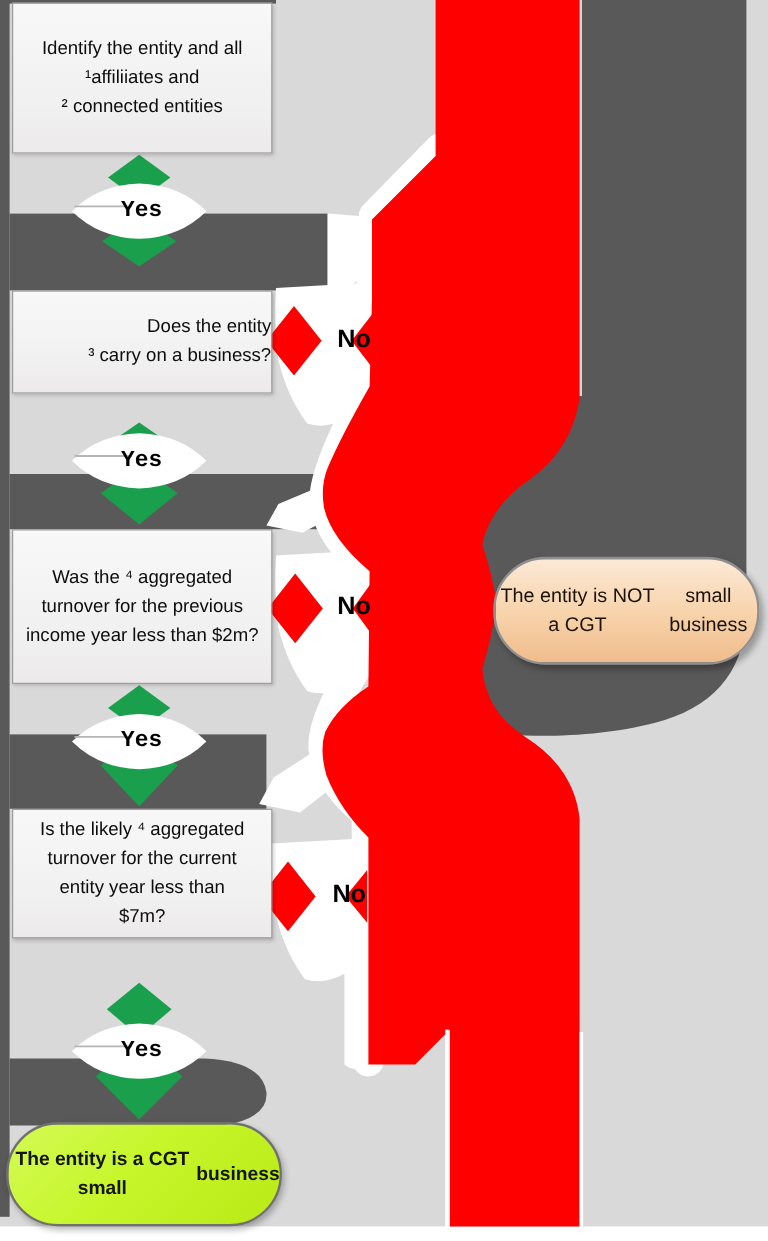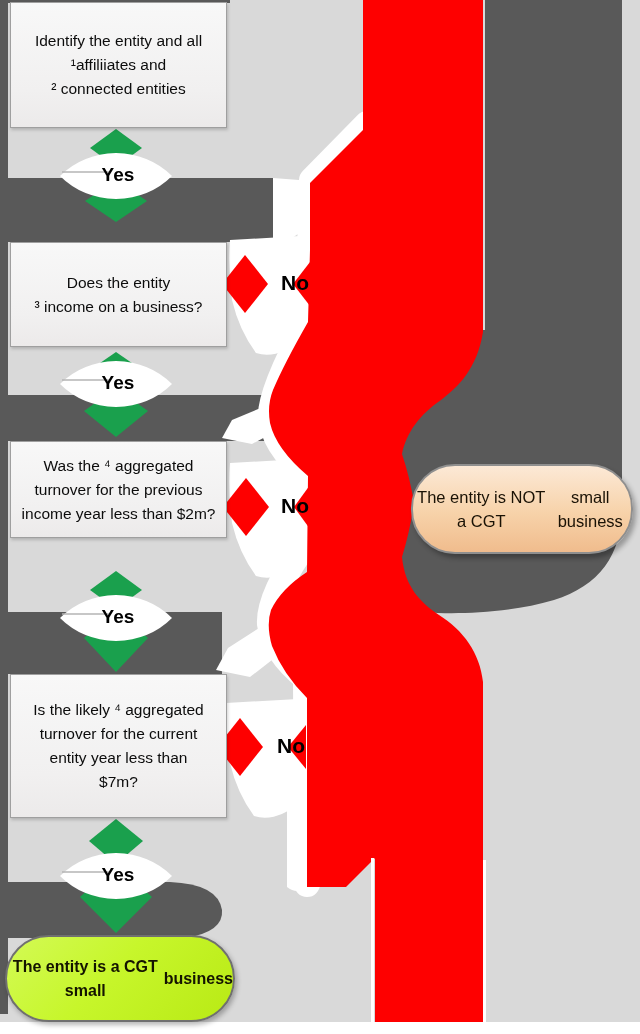--- a/index.html
+++ b/index.html
@@ -14,21 +14,21 @@
     border:1px solid #9f9f9f;
     box-shadow:1px 2px 3px rgba(0,0,0,0.18);
     display:flex;flex-direction:column;justify-content:center;align-items:center;
     text-align:center;color:#0c0c0c;font-size:15.5px;line-height:24px;
     box-sizing:border-box;
   }
   .qline{white-space:nowrap;}
   .flow-label{
     position:absolute;color:#000;text-align:center;
   }
-  .yes-label{width:70px;font-size:19px;font-weight:600;}
+  .yes-label{width:70px;font-size:19px;font-weight:600;font-family:Liberation Mono, monospace;}
   .no-label{width:46px;font-size:21px;font-weight:600;margin-left:12px;}
   .terminator{
     position:absolute;border-radius:44px;
     display:flex;justify-content:center;align-items:center;
     text-align:center;color:#141400;font-size:16.5px;line-height:24px;font-weight:600;
     box-sizing:border-box;
   }
   #result-negative{
     left:411px;top:464px;width:222px;height:90px;
     background:linear-gradient(180deg,#fce9d6 0%,#f7d2a9 55%,#f0bc8d 100%);
@@ -135,32 +135,32 @@
       <line x1="62" y1="872" x2="110" y2="872" stroke="#b5b5b5" stroke-width="1.5"></line>
     </g>
   </svg>
 
   <div class="qbox" style="top:2px;height:126px;">
     <div class="qline">Identify the entity and all</div>
     <div class="qline">¹affiliiates and</div>
     <div class="qline">² connected entities</div>
   </div>
 
-  <div class="qbox" style="top:242px;height:105px;">
+  <div class="qbox" style="top:242px;height:86px;align-items:flex-end;">
     <div class="qline">Does the entity</div>
-    <div class="qline">³ income on a business?</div>
+    <div class="qline">³ carry on a business?</div>
   </div>
 
-  <div class="qbox" style="top:441px;height:97px;">
+  <div class="qbox" style="top:441px;height:129px;">
     <div class="qline">Was the ⁴ aggregated</div>
     <div class="qline">turnover for the previous</div>
     <div class="qline">income year less than $2m?</div>
   </div>
 
-  <div class="qbox" style="top:674px;height:144px;">
+  <div class="qbox" style="top:674px;height:108px;">
     <div class="qline">Is the likely ⁴ aggregated</div>
     <div class="qline">turnover for the current</div>
     <div class="qline">entity year less than</div>
     <div class="qline">$7m?</div>
   </div>
 
   <div class="flow-label yes-label" style="left:83px;top:164px;">Yes</div>
   <div class="flow-label yes-label" style="left:83px;top:372px;">Yes</div>
   <div class="flow-label yes-label" style="left:83px;top:606px;">Yes</div>
   <div class="flow-label yes-label" style="left:83px;top:864px;">Yes</div>

